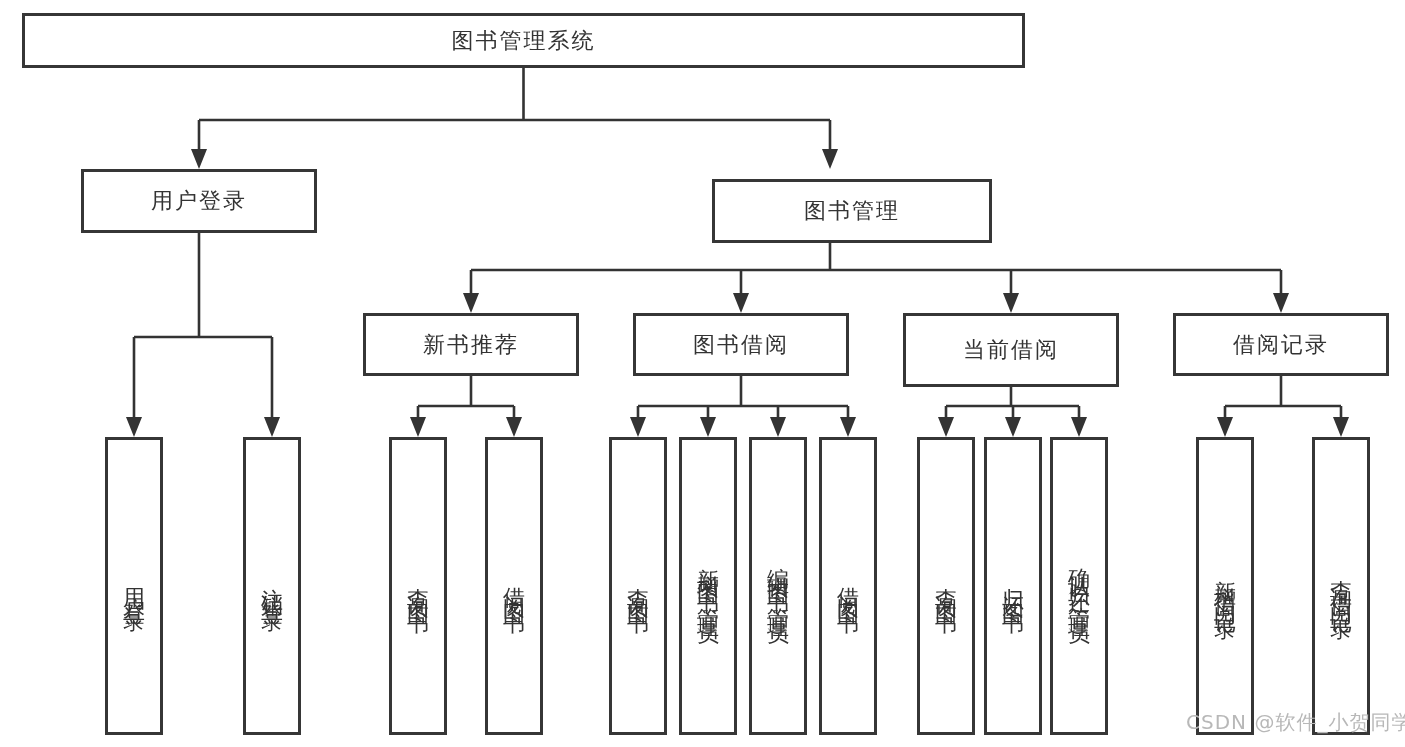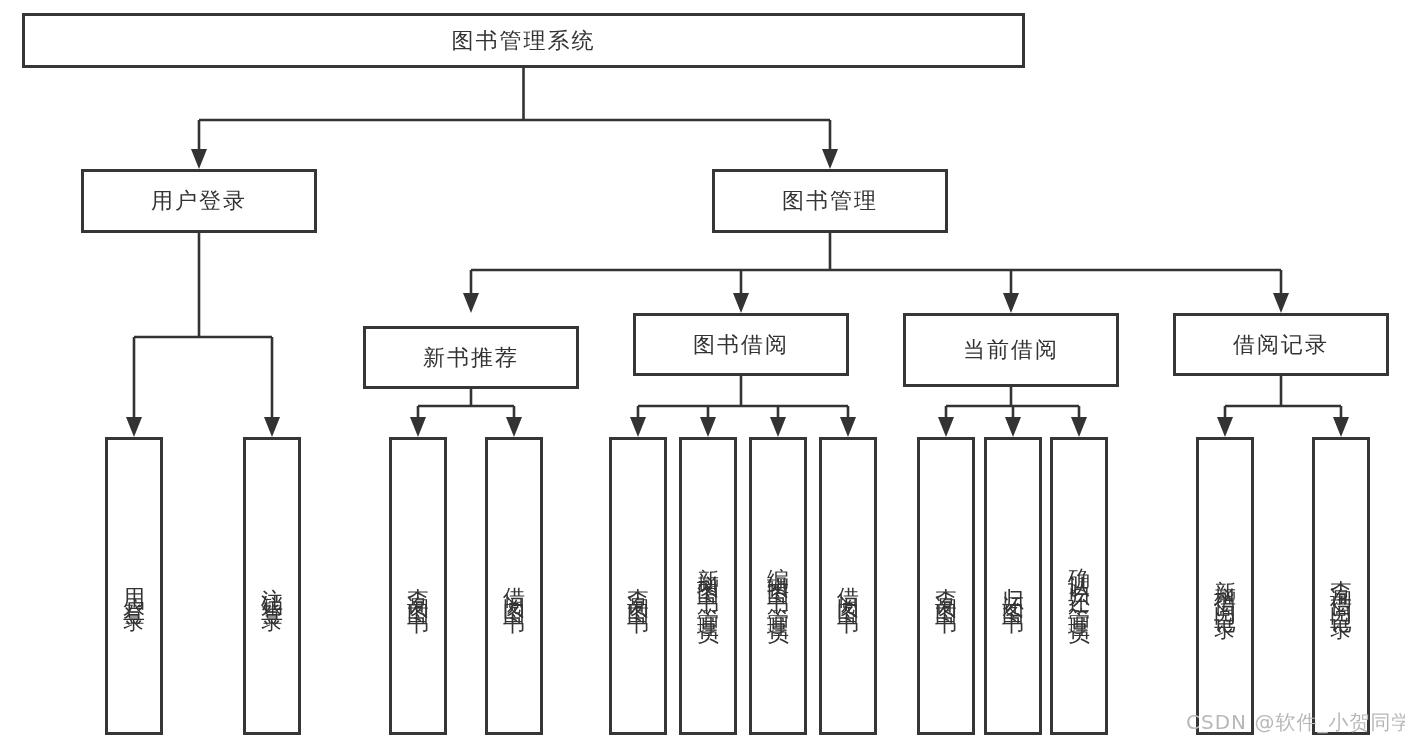--- a/index.html
+++ b/index.html
@@ -97,23 +97,23 @@
       <polygon points="1005,417 1021,417 1013,437"></polygon>
       <polygon points="1071,417 1087,417 1079,437"></polygon>
       <polygon points="1217,417 1233,417 1225,437"></polygon>
       <polygon points="1333,417 1349,417 1341,437"></polygon>
     </g>
   </svg>
 
   <div class="hbox" style="left:22px; top:13px; width:1003px; height:55px;">图书管理系统</div>
 
   <div class="hbox" style="left:81px; top:169px; width:236px; height:64px;">用户登录</div>
-  <div class="hbox" style="left:712px; top:169px; width:236px; height:64px;">图书管理</div>
+  <div class="hbox" style="left:712px; top:179px; width:280px; height:64px;">图书管理</div>
 
-  <div class="hbox" style="left:363px; top:326px; width:216px; height:63px;font-family:Liberation Serif, serif;">新书推荐</div>
+  <div class="hbox" style="left:363px; top:313px; width:216px; height:63px;font-family:Liberation Serif, serif;">新书推荐</div>
   <div class="hbox" style="left:633px; top:313px; width:216px; height:63px;">图书借阅</div>
   <div class="hbox" style="left:903px; top:313px; width:216px; height:74px;">当前借阅</div>
   <div class="hbox" style="left:1173px; top:313px; width:216px; height:63px;">借阅记录</div>
 
   <div class="vbox" style="left:105px;">用户登录</div>
   <div class="vbox" style="left:243px;">注销登录</div>
 
   <div class="vbox" style="left:389px;">查询图书</div>
   <div class="vbox" style="left:485px;">借阅图书</div>
 

